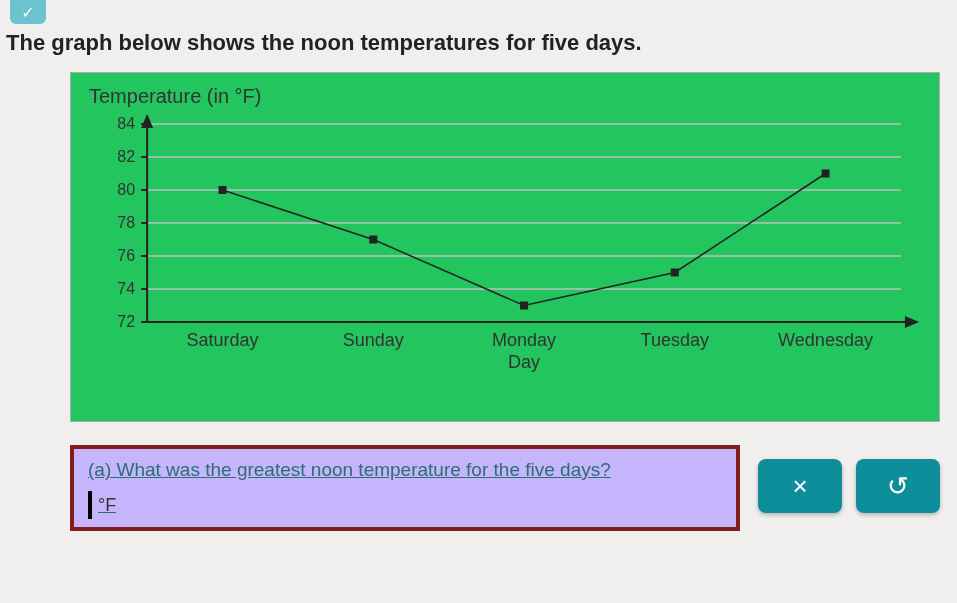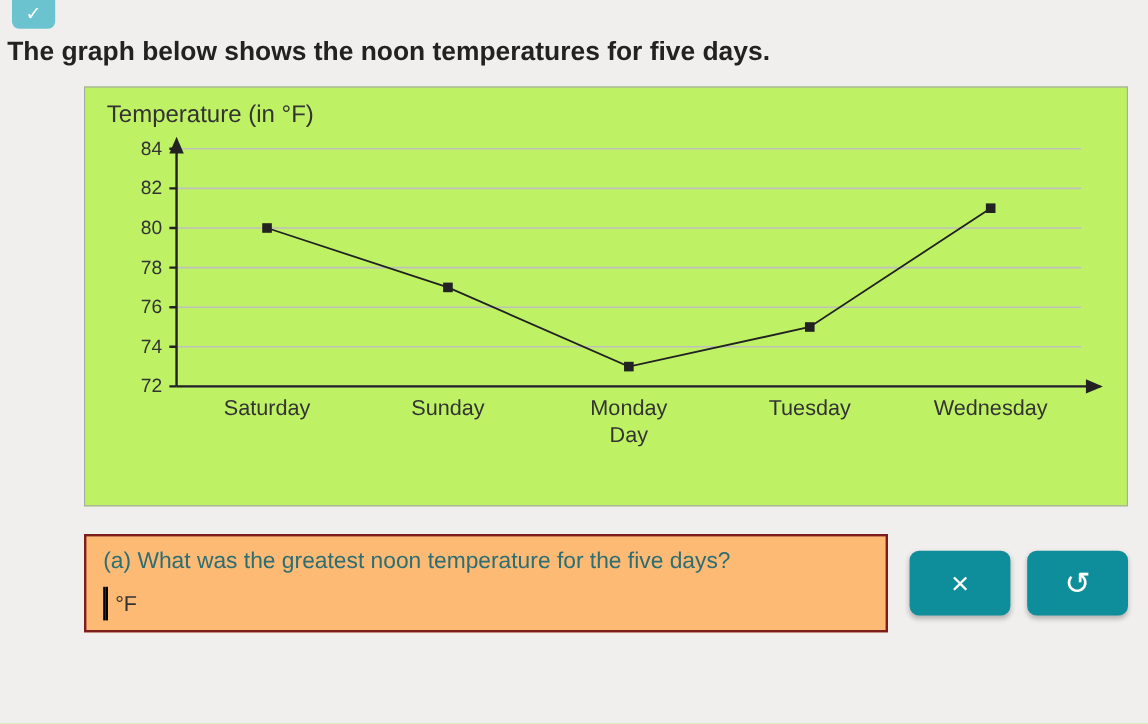--- a/index.html
+++ b/index.html
@@ -25,21 +25,21 @@
     position: absolute;
     top: 30px; left: 6px;
     font-size: 22px;
     color: #222;
     font-weight: bold;
   }
   .chart-panel {
     position: absolute;
     top: 72px; left: 70px;
     width: 870px; height: 350px;
-    background: #bef264;
+    background: #22c55e;
     border: 1px solid #aaa;
     padding: 12px 18px 8px 18px;
   }
   .chart-title { font-size: 20px; color:#333; margin-bottom:4px; font-weight:400;}
   .plot-wrap { position: relative; width: 100%; height: 260px; }
   .plot-svg { width: 100%; height: 100%; }
   .axis-label { font-size:18px; fill:#333; text-anchor:middle;}
   .grid-line { stroke:#bfbfbd; stroke-width:1.3; }
   .axis-line { stroke:#222; stroke-width:2; }
   .series-line { stroke:#222; stroke-width:1.5; fill:none;}
@@ -49,25 +49,26 @@
   .question-row {
     position:absolute;
     top: 445px; left: 70px;
     width: 870px;
     display:flex;
     gap: 18px;
     align-items:flex-start;
   }
   .question-box {
     flex: 1;
-    background:#fdba74;
-    border:2px solid #7f1d1d;
+    background:#c4b5fd;
+    border:4px solid #7f1d1d;
     padding:10px 14px 8px 14px;
     font-size:19px;
     color:#2d6e73;
+    text-decoration:underline;
   }
   .answer-line { display:flex; align-items:center; gap:6px; margin-top:10px;}
   .answer-input {
     width: 4px; height: 28px;
     border-left:2px solid #000;
     border-right:2px solid #000;
     display:inline-block;
   }
   .unit { color:#333; font-size:18px;}
   .btns { display:flex; gap:14px; padding-top:14px;}

